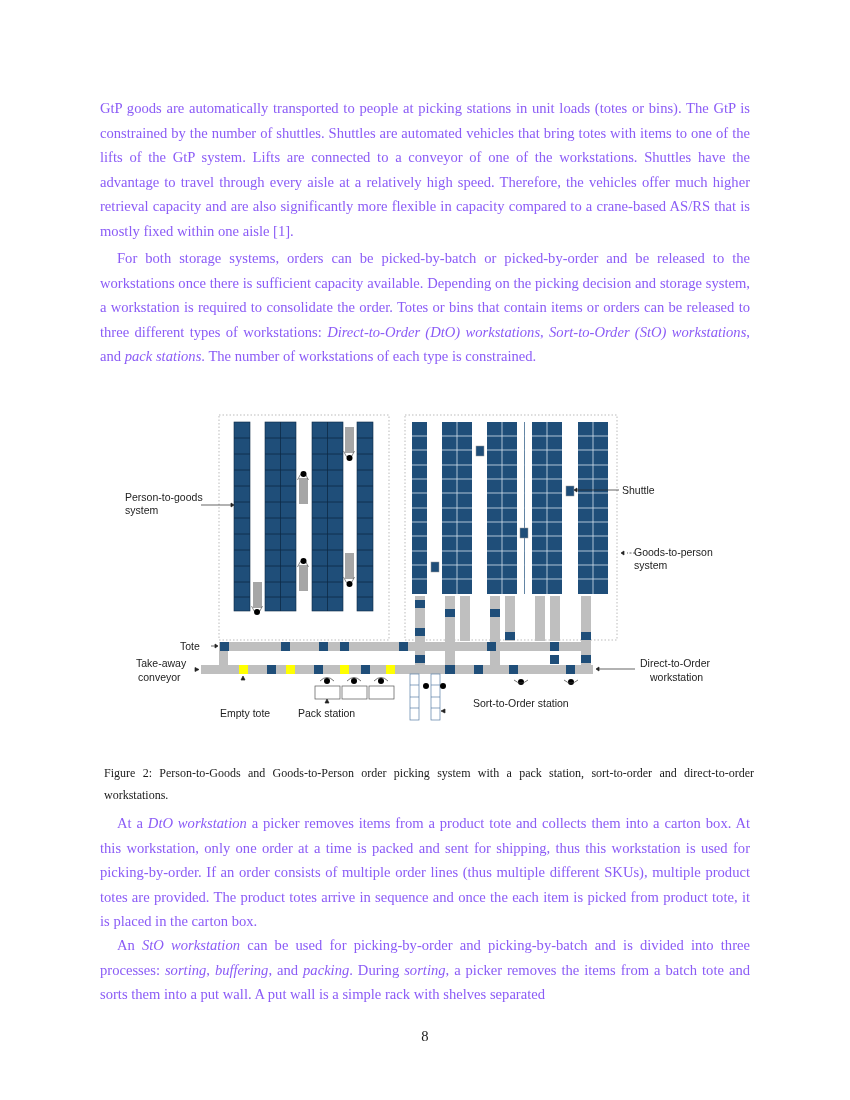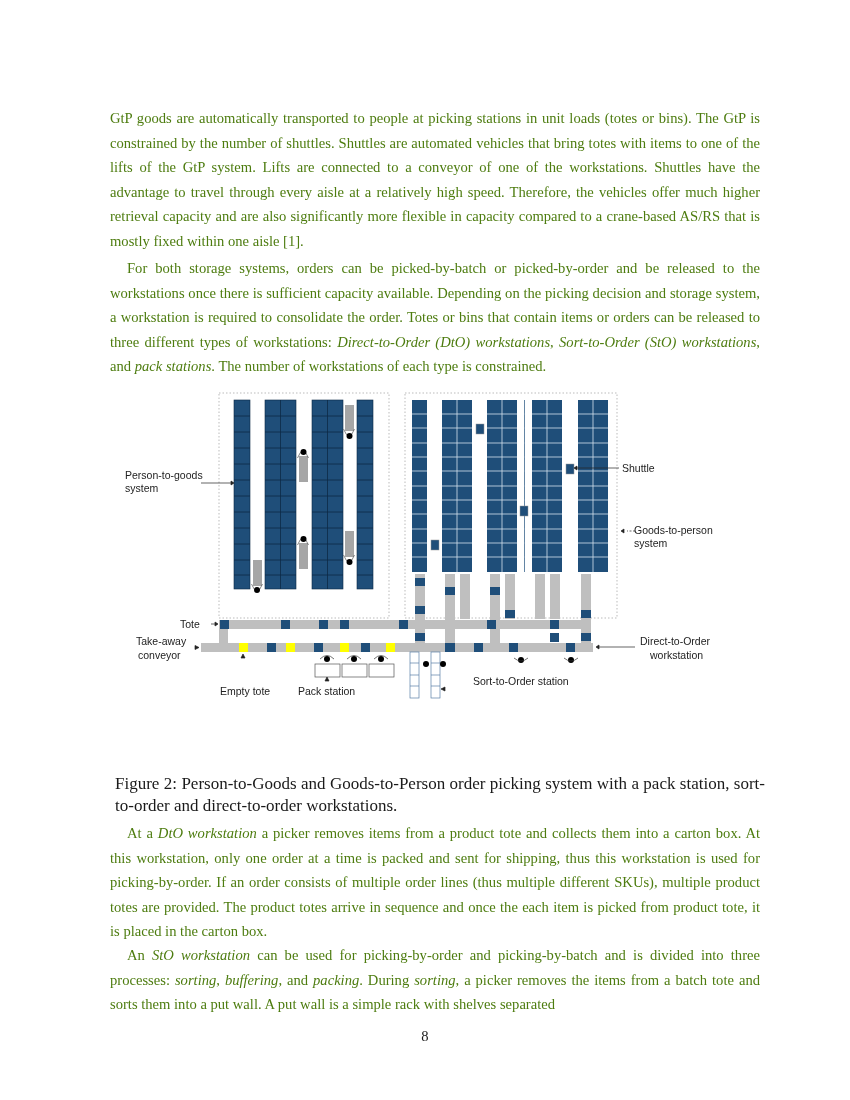--- a/index.html
+++ b/index.html
@@ -1,35 +1,35 @@
 <!DOCTYPE html>
 <html><head>
 <meta charset="utf-8">
 <style>
   html, body { margin: 0; padding: 0; background: #ffffff; }
   body { width: 850px; height: 1100px; position: relative; overflow: hidden; }
   .page { position: absolute; left: 0; top: 0; width: 850px; height: 1100px; background: #fff; }
   .para {
     position: absolute; left: 100px; width: 650px;
     font-family: "Liberation Serif", "DejaVu Serif", serif;
-    font-size: 14.6px; line-height: 24.6px; color: #4d7c0f;
-    text-align: justify; margin: 10px;
+    font-size: 14.6px; line-height: 24.6px; color: #8b5cf6;
+    text-align: justify; margin: 0;
   }
   .para.indent { text-indent: 17px; }
   .para i { }
   .caption {
     position: absolute; left: 100px; width: 650px; top: 758px;
     font-family: "Liberation Serif", "DejaVu Serif", serif;
-    font-size: 17px; line-height: 22px; color: #1a1a1a; text-align: justify; margin: 15px;
+    font-size: 12px; line-height: 22px; color: #1a1a1a; text-align: justify; margin: 4px;
   }
   .pagenum {
     position: absolute; top: 1028px; left: 0; width: 850px; text-align: center;
     font-family: "Liberation Serif", "DejaVu Serif", serif; font-size: 14.6px; color: #1a1a1a;
   }
-  .figure { position: absolute; left: 115px; top: 388px; width: 620px; height: 320px; }
+  .figure { position: absolute; left: 115px; top: 410px; width: 620px; height: 320px; }
   .figure svg { width: 620px; height: 320px; display: block; }
   .flabel { font-family: "Liberation Sans", "DejaVu Sans", sans-serif; font-size: 10.5px; fill: #222; }
 </style>
 </head>
 <body>
 
 <div class="page">
 
   <p class="para" style="top:96px;">GtP goods are automatically transported to people at picking stations in unit loads (totes or bins). The GtP is constrained by the number of shuttles. Shuttles are automated vehicles that bring totes with items to one of the lifts of the GtP system. Lifts are connected to a conveyor of one of the workstations. Shuttles have the advantage to travel through every aisle at a relatively high speed. Therefore, the vehicles offer much higher retrieval capacity and are also significantly more flexible in capacity compared to a crane-based AS/RS that is mostly fixed within one aisle [1].</p>
 

